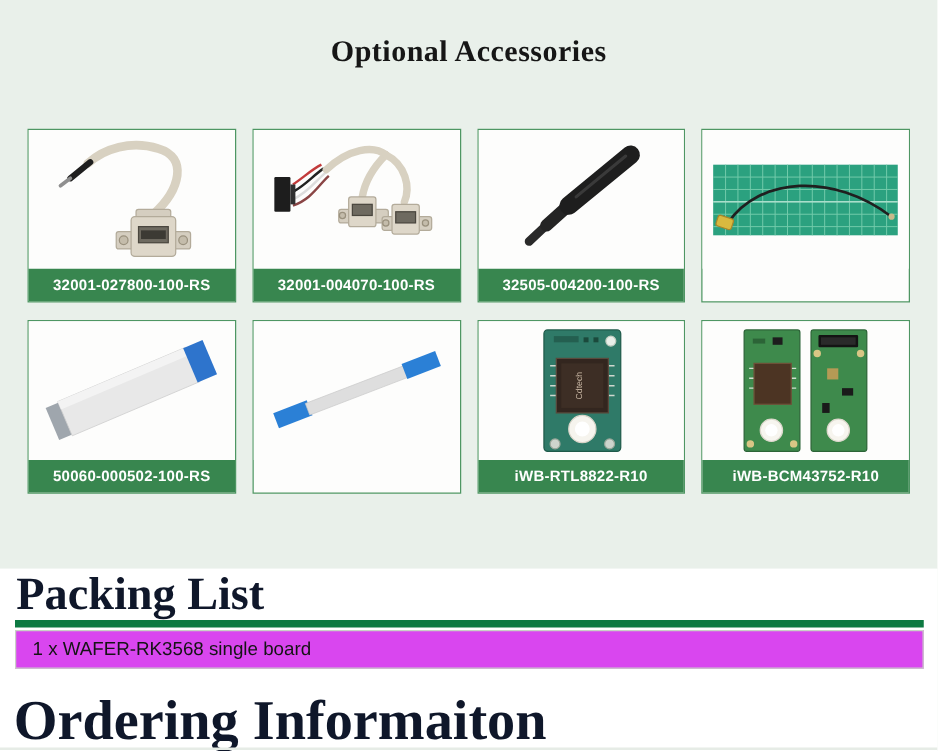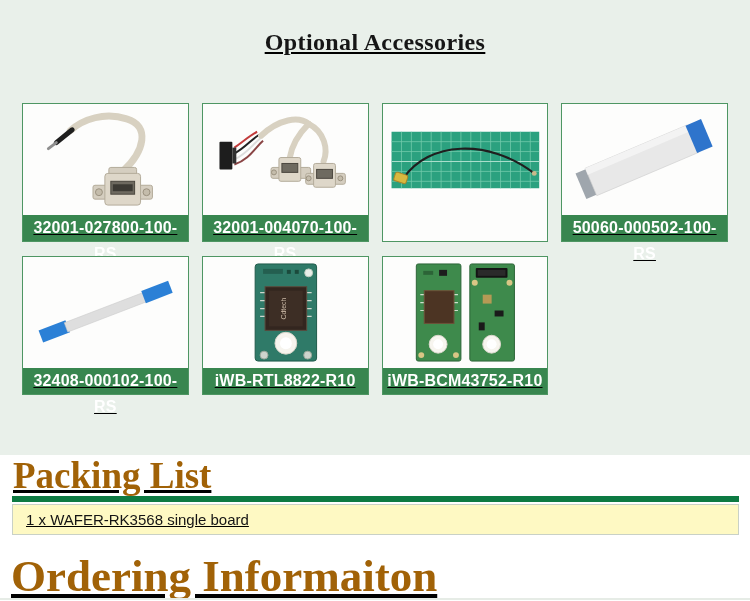--- a/index.html
+++ b/index.html
@@ -1,40 +1,40 @@
 <!DOCTYPE html>
 <html><head>
 <meta charset="utf-8">
 <style>
   html,body { margin:0; padding:0; background:#ffffff; }
   .page { width:750px; height:601px; position:relative; overflow:hidden;
-          font-family:"Liberation Sans", sans-serif;text-decoration:underline; }
+          font-family:"Liberation Sans", sans-serif; }
 
   
   .top { height:455px; background:#E9F0EA; }
   .title { padding-top:29px; text-align:center;
            font-family:"Liberation Serif", serif; font-size:24px; font-weight:bold;
            color:#161616; letter-spacing:0.4px; }
 
   .grid { display:grid; grid-template-columns:repeat(4,1fr);
           column-gap:13px; row-gap:14px; margin:47px 22px 0 22px; }
   .cell { border:1px solid #4E9663; background:#FDFDFC; }
   .imgbox { height:111px; display:flex; align-items:center; justify-content:center;
             overflow:hidden; background:#FDFDFC; }
   .imgbox svg { display:block; width:100%; height:111px; }
   .plabel { height:26px; background:#38864F; color:#ffffff;
-            font-size:16px; line-height:26px; font-weight:bold; text-align:center;
+            font-size:12px; line-height:26px; font-weight:bold; text-align:center;
             letter-spacing:0.2px; }
 
   
   .bottom { height:146px; background:#ffffff; position:relative; }
-  .heading { font-family:"Liberation Serif", serif; font-weight:bold; color:#a16207; margin:0; }
+  .heading { font-family:"Liberation Serif", serif; font-weight:bold; color:#0f172a; margin:0; }
   .h-packing  { font-size:37px; line-height:40px; padding:1px 0 0 13px; }
   .divider { height:6px; background:#0D7A42; margin:0 11px 0 12px; }
-  .pbox { margin:2px 11px 0 12px; height:29px; background:#fef9c3;
+  .pbox { margin:2px 11px 0 12px; height:29px; background:#d946ef;
           border:1px solid #C9D1C6; display:flex; align-items:center;
           padding-left:13px; font-size:15px; color:#141414; }
   .h-ordering { font-size:45px; line-height:40px; padding:21px 0 0 11px; }
   .bottom-line { position:absolute; bottom:1px; left:0; width:100%; height:2px;
                  background:#E6ECE6; }
 </style>
 </head>
 <body>
 
 <div class="page">
@@ -81,20 +81,31 @@
             <rect x="103" y="70" width="40" height="11" rx="2" fill="#D5CEC0" stroke="#B3AB9A"></rect>
             <rect x="111" y="60" width="22" height="24" rx="2" fill="#DED7C9" stroke="#B3AB9A"></rect>
             <rect x="114" y="66" width="16" height="9" fill="#6E6A60" stroke="#4A463E"></rect>
             <circle cx="106" cy="75" r="2.5" fill="#C4BCAB" stroke="#9A917E"></circle>
             <circle cx="138" cy="75" r="2.5" fill="#C4BCAB" stroke="#9A917E"></circle>
           </svg>
         </div>
         <div class="plabel">32001-004070-100-RS</div>
       </div>
 
+      <div class="cell">
+        <div class="imgbox">
+          <svg viewBox="0 0 165 112">
+            <line x1="40" y1="90" x2="56" y2="75" stroke="#2A2A2A" stroke-width="7" stroke-linecap="round"></line>
+            <line x1="54" y1="77" x2="74" y2="59" stroke="#242424" stroke-width="10" stroke-linecap="round"></line>
+            <line x1="72" y1="61" x2="122" y2="20" stroke="#1E1E1E" stroke-width="15" stroke-linecap="round"></line>
+            <line x1="78" y1="54" x2="118" y2="21" stroke="#3A3A3A" stroke-width="2.5" stroke-linecap="round"></line>
+          </svg>
+        </div>
+        <div class="plabel">32505-004200-100-RS</div>
+      </div>
 
       <div class="cell">
         <div class="imgbox">
           <svg viewBox="0 0 165 112">
             <rect x="8" y="28" width="149" height="57" fill="#2BA17F"></rect>
             <path d="M18 28V85M28 28V85M38 28V85M48 28V85M58 28V85M68 28V85M78 28V85M88 28V85M98 28V85M108 28V85M118 28V85M128 28V85M138 28V85M148 28V85" stroke="#72CAAB" stroke-width="0.8"></path>
             <path d="M8 38H157M8 48H157M8 58H157M8 68H157M8 78H157" stroke="#72CAAB" stroke-width="0.8"></path>
             <path d="M8 58H157" stroke="#A9DECB" stroke-width="1.2"></path>
             <path d="M 20,75 C 45,38 105,34 152,70" stroke="#1F1F1F" stroke-width="2.2" fill="none"></path>
             <rect x="11" y="70" width="13" height="9" rx="2" fill="#D8B93F" stroke="#A8862A" transform="rotate(18 17 74)"></rect>
@@ -120,21 +131,20 @@
       <div class="cell">
         <div class="imgbox">
           <svg viewBox="0 0 165 112">
             <g transform="rotate(-21 82 56)">
               <rect x="13" y="49" width="29" height="13" fill="#2B80D6"></rect>
               <rect x="40" y="51" width="86" height="10" fill="#DEDEDE" stroke="#C8C8C8" stroke-width="0.5"></rect>
               <rect x="124" y="49" width="29" height="13" fill="#2B80D6"></rect>
             </g>
           </svg>
         </div>
-        <div class="plabel">32408-000102-100-RS</div>
       </div>
 
       <div class="cell">
         <div class="imgbox">
           <svg viewBox="0 0 165 112">
             <rect x="52" y="7" width="62" height="98" rx="3" fill="#2F7A68" stroke="#1F5A4A"></rect>
             <rect x="60" y="12" width="20" height="5" fill="#245F50"></rect>
             <rect x="84" y="13" width="4" height="4" fill="#1B4A3C"></rect>
             <rect x="92" y="13" width="4" height="4" fill="#1B4A3C"></rect>
             <circle cx="106" cy="16" r="4" fill="#E9EFE9" stroke="#C0CCC0"></circle>

